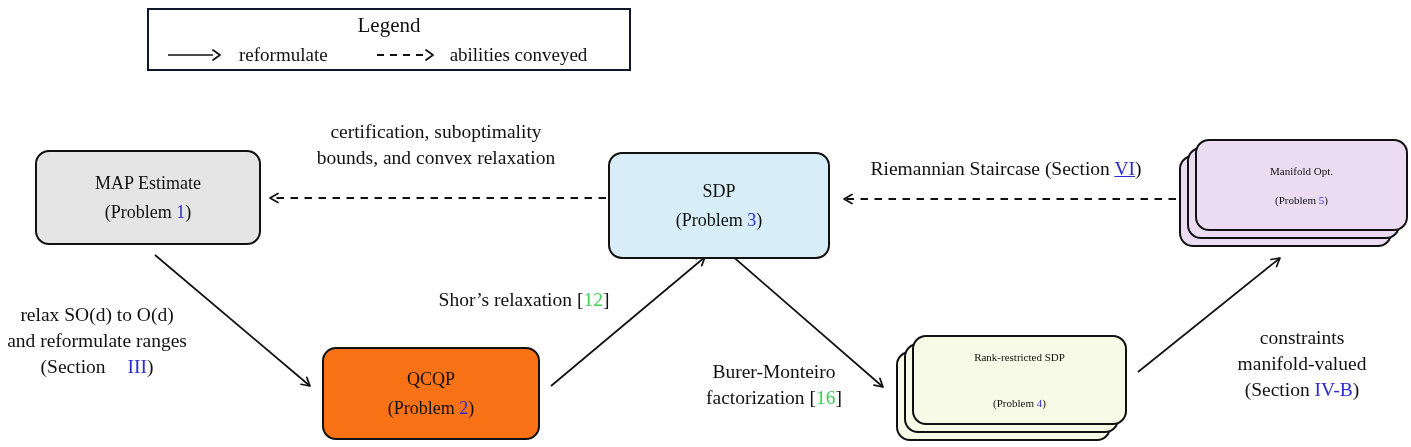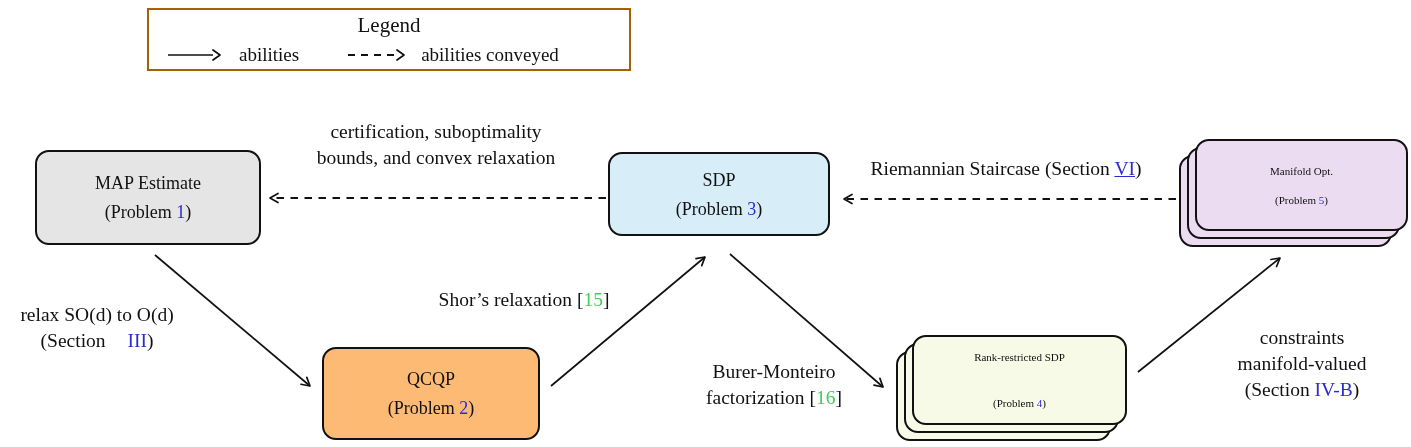--- a/index.html
+++ b/index.html
@@ -11,21 +11,21 @@
     font-family: "Liberation Serif", "DejaVu Serif", serif;
     color: #111111;
     overflow: hidden;
   }
 
   
   .legend {
     position: absolute;
     left: 147px; top: 8px;
     width: 484px; height: 63px;
-    border: 2px solid #a16207;
+    border: 2px solid #0f172a;
     background: #ffffff;
     box-sizing: border-box;
   }
   .legend-title {
     text-align: center;
     font-size: 21px;
     line-height: 27px;
     margin-top: 2px;
   }
   .legend-row {
@@ -103,41 +103,41 @@
     <line x1="1138" y1="372" x2="1280" y2="258" stroke="#111111" stroke-width="1.7" marker-end="url(#ah)"></line>
   </svg>
 
   <div class="legend">
     <div class="legend-title">Legend</div>
     <div class="legend-row">
       <svg class="arrow-sample" width="56" height="14" viewBox="0 0 56 14">
         <line x1="1" y1="7" x2="46" y2="7" stroke="#111111" stroke-width="1.7"></line>
         <path d="M46,2 L53,7 L46,12" fill="none" stroke="#111111" stroke-width="1.7" stroke-linecap="round" stroke-linejoin="round"></path>
       </svg>
-      <span class="lbl-1">abilities</span>
+      <span class="lbl-1">reformulate</span>
       <span class="gap"></span>
       <svg class="arrow-sample" width="60" height="14" viewBox="0 0 60 14">
         <line x1="1" y1="7" x2="50" y2="7" stroke="#111111" stroke-width="2" stroke-dasharray="7 6"></line>
         <path d="M50,2 L57,7 L50,12" fill="none" stroke="#111111" stroke-width="1.7" stroke-linecap="round" stroke-linejoin="round"></path>
       </svg>
       <span class="lbl-2">abilities conveyed</span>
     </div>
   </div>
 
   <div class="box" style="left: 35px; top: 150px; width: 226px; height: 95px; background: #e5e5e5;">
     <div>MAP Estimate</div>
     <div><span>(Problem </span><span style="color: rgb(43, 43, 208);">1</span><span>)</span></div>
   </div>
 
-  <div class="box" style="left: 608px; top: 152px; width: 222px; height: 84px; background: rgb(215, 237, 248);">
+  <div class="box" style="left: 608px; top: 152px; width: 222px; height: 107px; background: rgb(215, 237, 248);">
     <div>SDP</div>
     <div><span>(Problem </span><span style="color: rgb(43, 43, 208);">3</span><span>)</span></div>
   </div>
 
-  <div class="box" style="left: 322px; top: 347px; width: 218px; height: 93px; background: #fdba74;">
+  <div class="box" style="left: 322px; top: 347px; width: 218px; height: 93px; background: #f97316;">
     <div>QCQP</div>
     <div><span>(Problem </span><span style="color: rgb(43, 43, 208);">2</span><span>)</span></div>
   </div>
 
   <div class="stack" style="left:912px;top:335px;width:215px;height:90px">
     <div class="stack-layer layer2" style="background: rgb(247, 250, 230);"></div>
     <div class="stack-layer layer1" style="background: rgb(247, 250, 230);"></div>
     <div class="box" style="background: rgb(247, 250, 230); gap: 26px;">
       <div>Rank-restricted SDP</div>
       <div><span>(Problem </span><span style="color: rgb(43, 43, 208);">4</span><span>)</span></div>
@@ -156,25 +156,26 @@
   <div class="edge-label" style="left:436px;top:119px">
     <div>certification, suboptimality</div>
     <div>bounds, and convex relaxation</div>
   </div>
 
   <div class="edge-label" style="left:1006px;top:156px">
     <div><span>Riemannian Staircase (Section </span><span style="color: rgb(43, 43, 208); text-decoration: underline;">VI</span><span>)</span></div>
   </div>
 
   <div class="edge-label" style="left:524px;top:287px">
-    <div><span>Shor’s relaxation [</span><span style="color: rgb(62, 207, 85);">15</span><span>]</span></div>
+    <div><span>Shor’s relaxation [</span><span style="color: rgb(62, 207, 85);">12</span><span>]</span></div>
   </div>
 
   <div class="edge-label" style="left:97px;top:302px">
     <div>relax SO(d) to O(d)</div>
+    <div>and reformulate ranges</div>
     <div><span>(Section </span><span style="color: rgb(43, 43, 208); margin-left: 17px;">III</span><span>)</span></div>
   </div>
 
   <div class="edge-label" style="left:774px;top:359px">
     <div>Burer-Monteiro</div>
     <div><span>factorization [</span><span style="color: rgb(62, 207, 85); text-align: right;">16</span><span>]</span></div>
   </div>
 
   <div class="edge-label" style="left:1302px;top:325px">
     <div>constraints</div>

